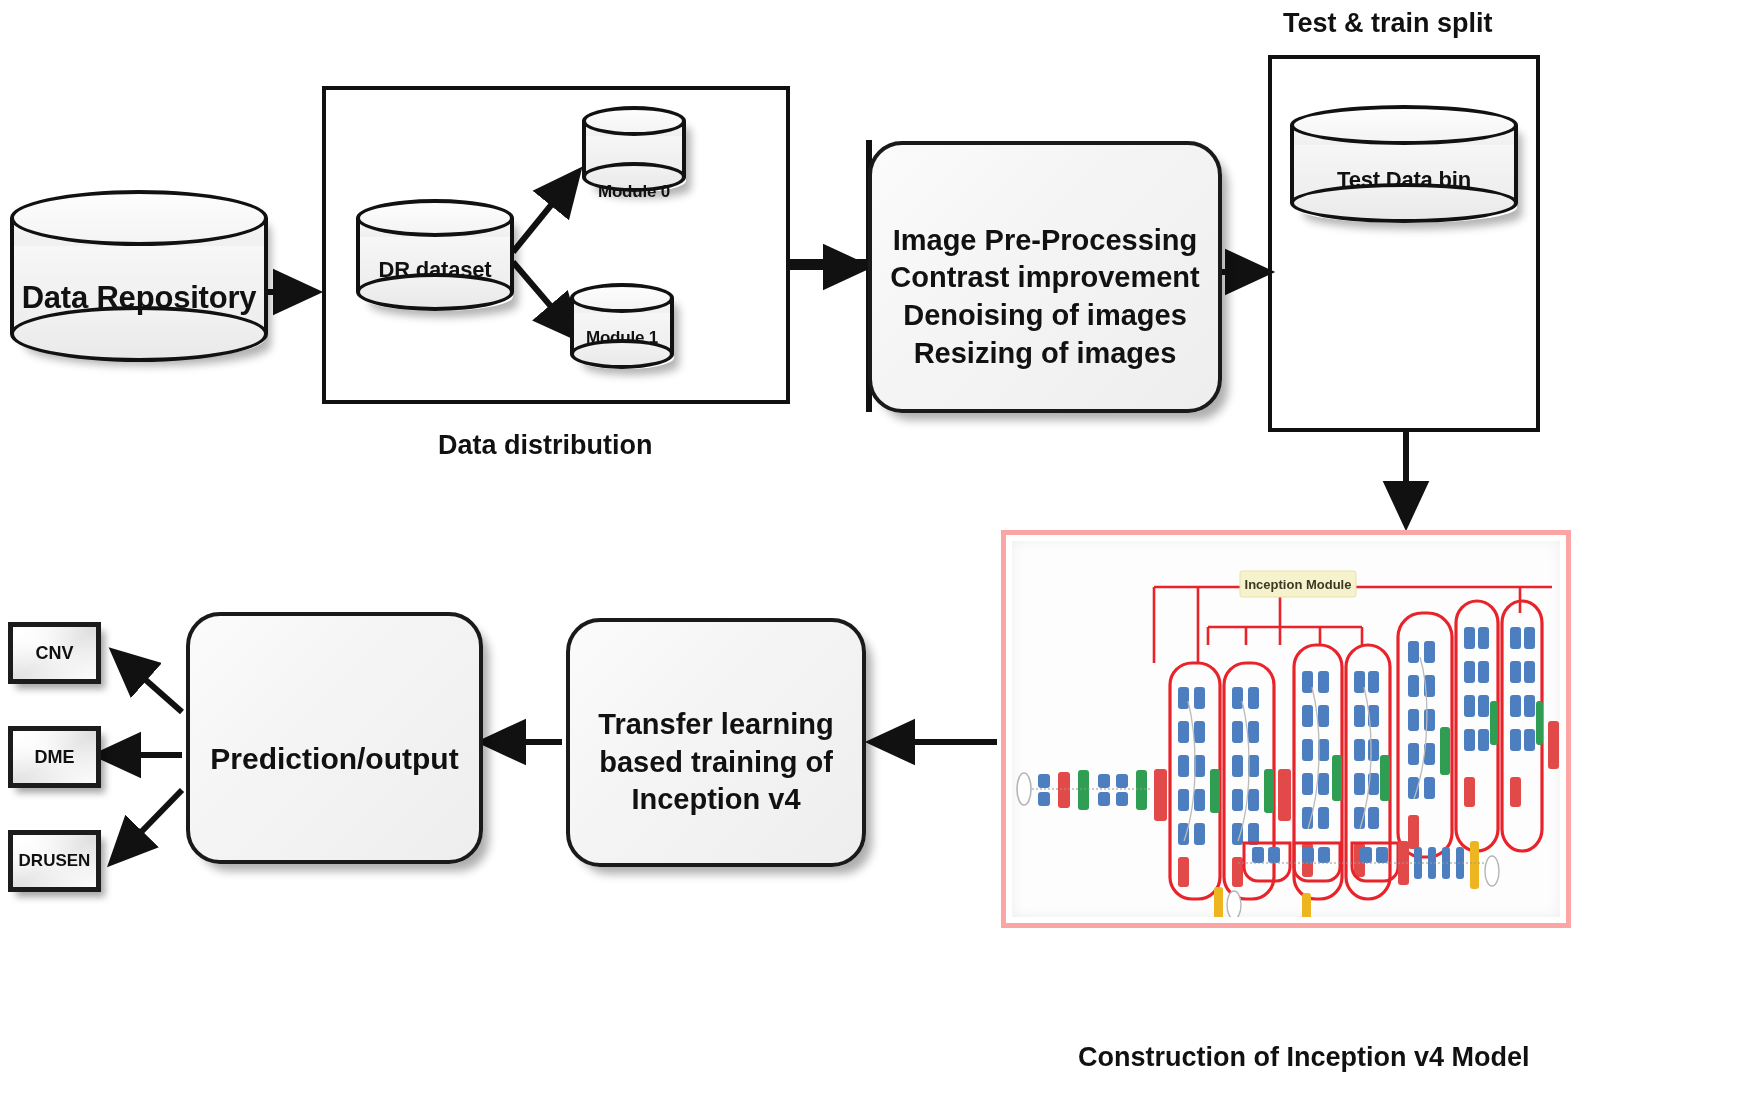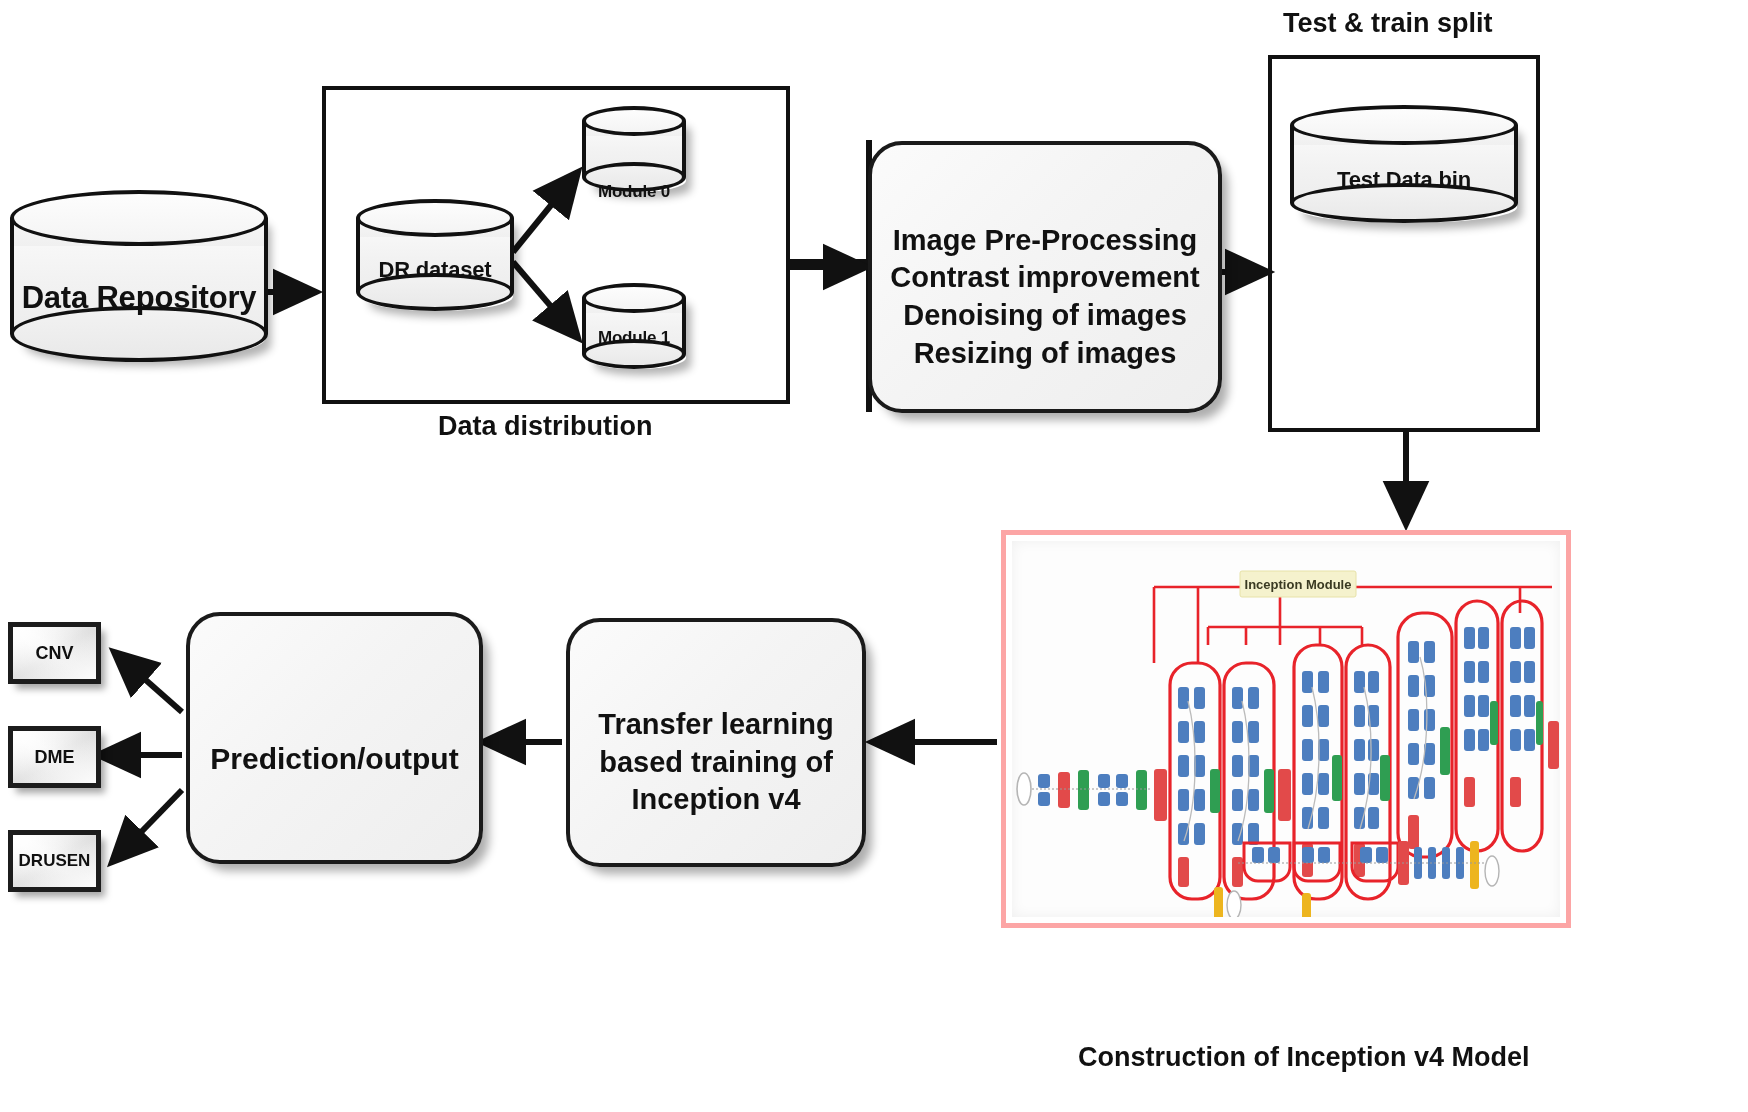--- a/index.html
+++ b/index.html
@@ -199,32 +199,32 @@
     <div class="cyl-shadow" style="left:4px;top:6px;width:100px;height:80px;"></div>
     <div class="body" style="top:15px;bottom:15px;"></div>
     <div class="bottom" style="height:30px;"></div>
     <div class="bottom-mask" style="top:15px;height:15px;"></div>
     <div class="top" style="height:30px;"></div>
     <div class="cap" style="top:26px;height:58px;margin-top:31px;">
       <span class="lbl" style="font-size:17px;">Module 0</span>
     </div>
   </div>
 
-  <div class="cyl" style="left:582px;top:283px;width:104px;height:86px;">
+  <div class="cyl" style="left:570px;top:283px;width:104px;height:86px;">
     <div class="cyl-shadow" style="left:4px;top:6px;width:100px;height:80px;"></div>
     <div class="body" style="top:15px;bottom:15px;"></div>
     <div class="bottom" style="height:30px;"></div>
     <div class="bottom-mask" style="top:15px;height:15px;"></div>
     <div class="top" style="height:30px;"></div>
     <div class="cap" style="top:26px;height:58px;">
       <span class="lbl" style="font-size:17px;">Module 1</span>
     </div>
   </div>
 
-  <div class="capt" style="left:438px;top:411px;font-size:27px;">Data distribution</div>
+  <div class="capt" style="left:438px;top:430px;font-size:27px;">Data distribution</div>
 
   <div class="rbox" style="left:868px;top:141px;width:354px;height:272px;">
     <div class="inner" style="font-size:29px;">
       <div>Image Pre-Processing</div>
       <div>Contrast improvement</div>
       <div>Denoising of images</div>
       <div>Resizing of images</div>
     </div>
   </div>
 

